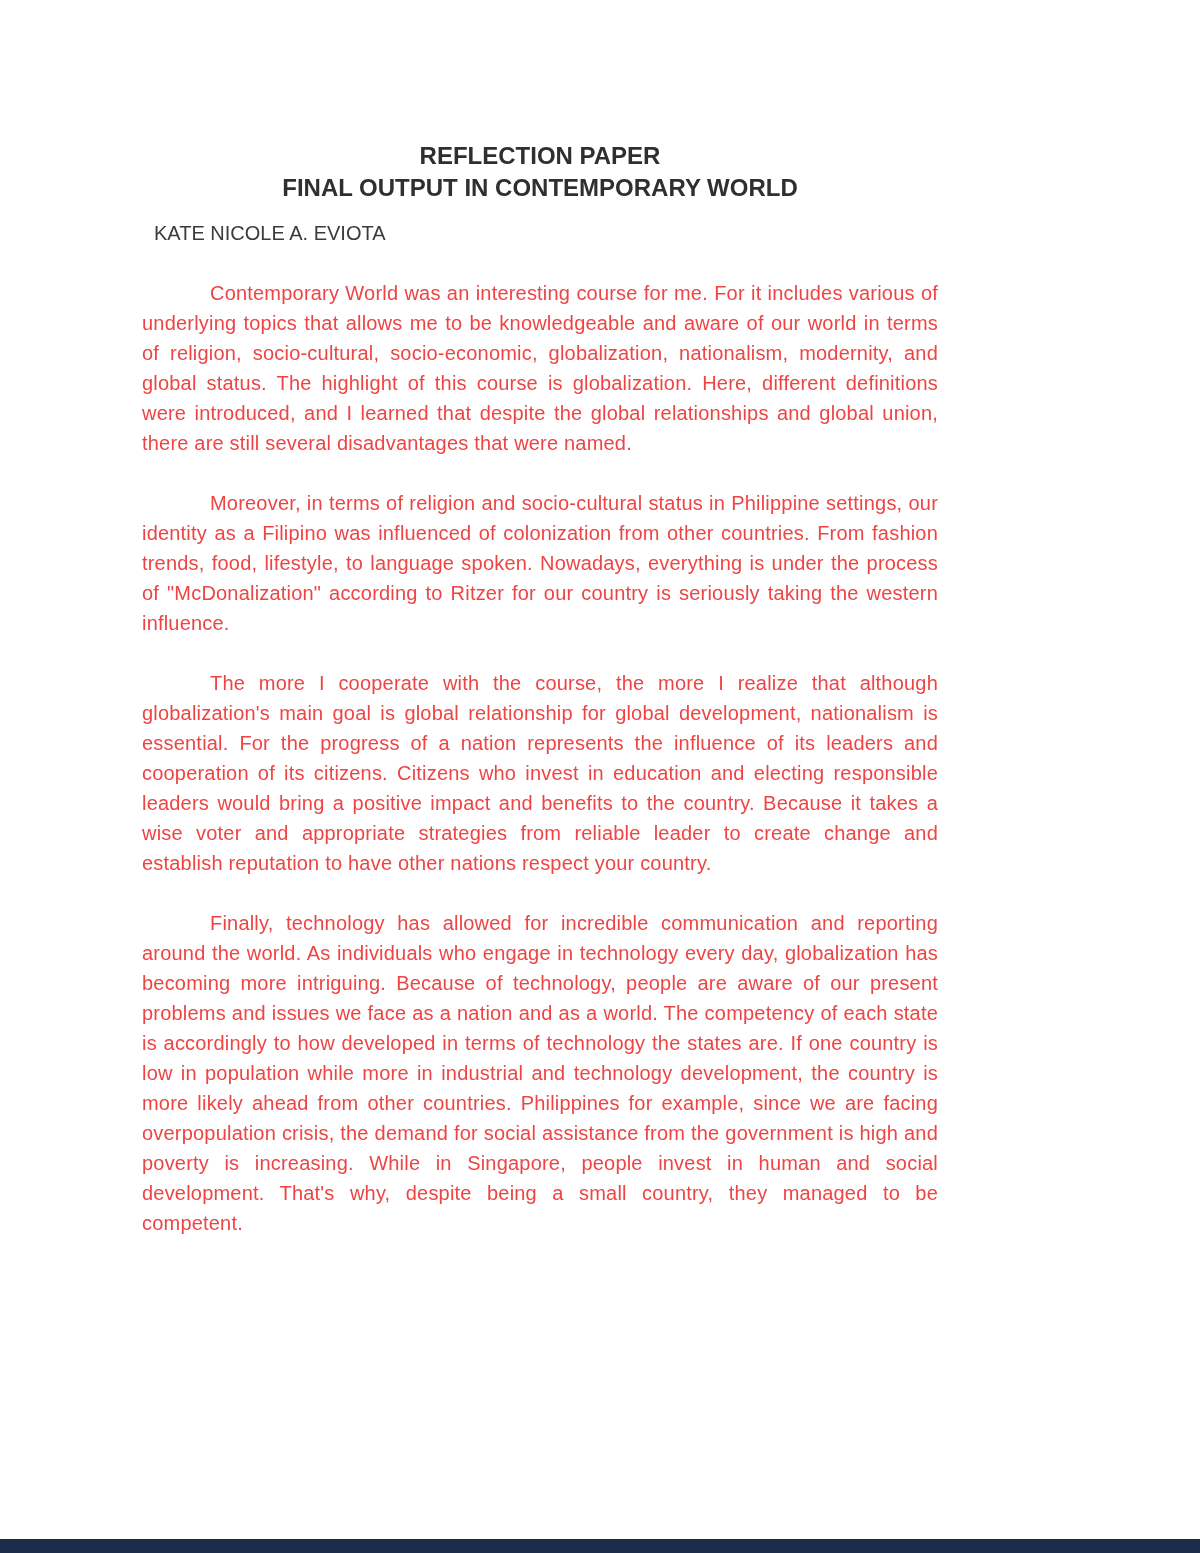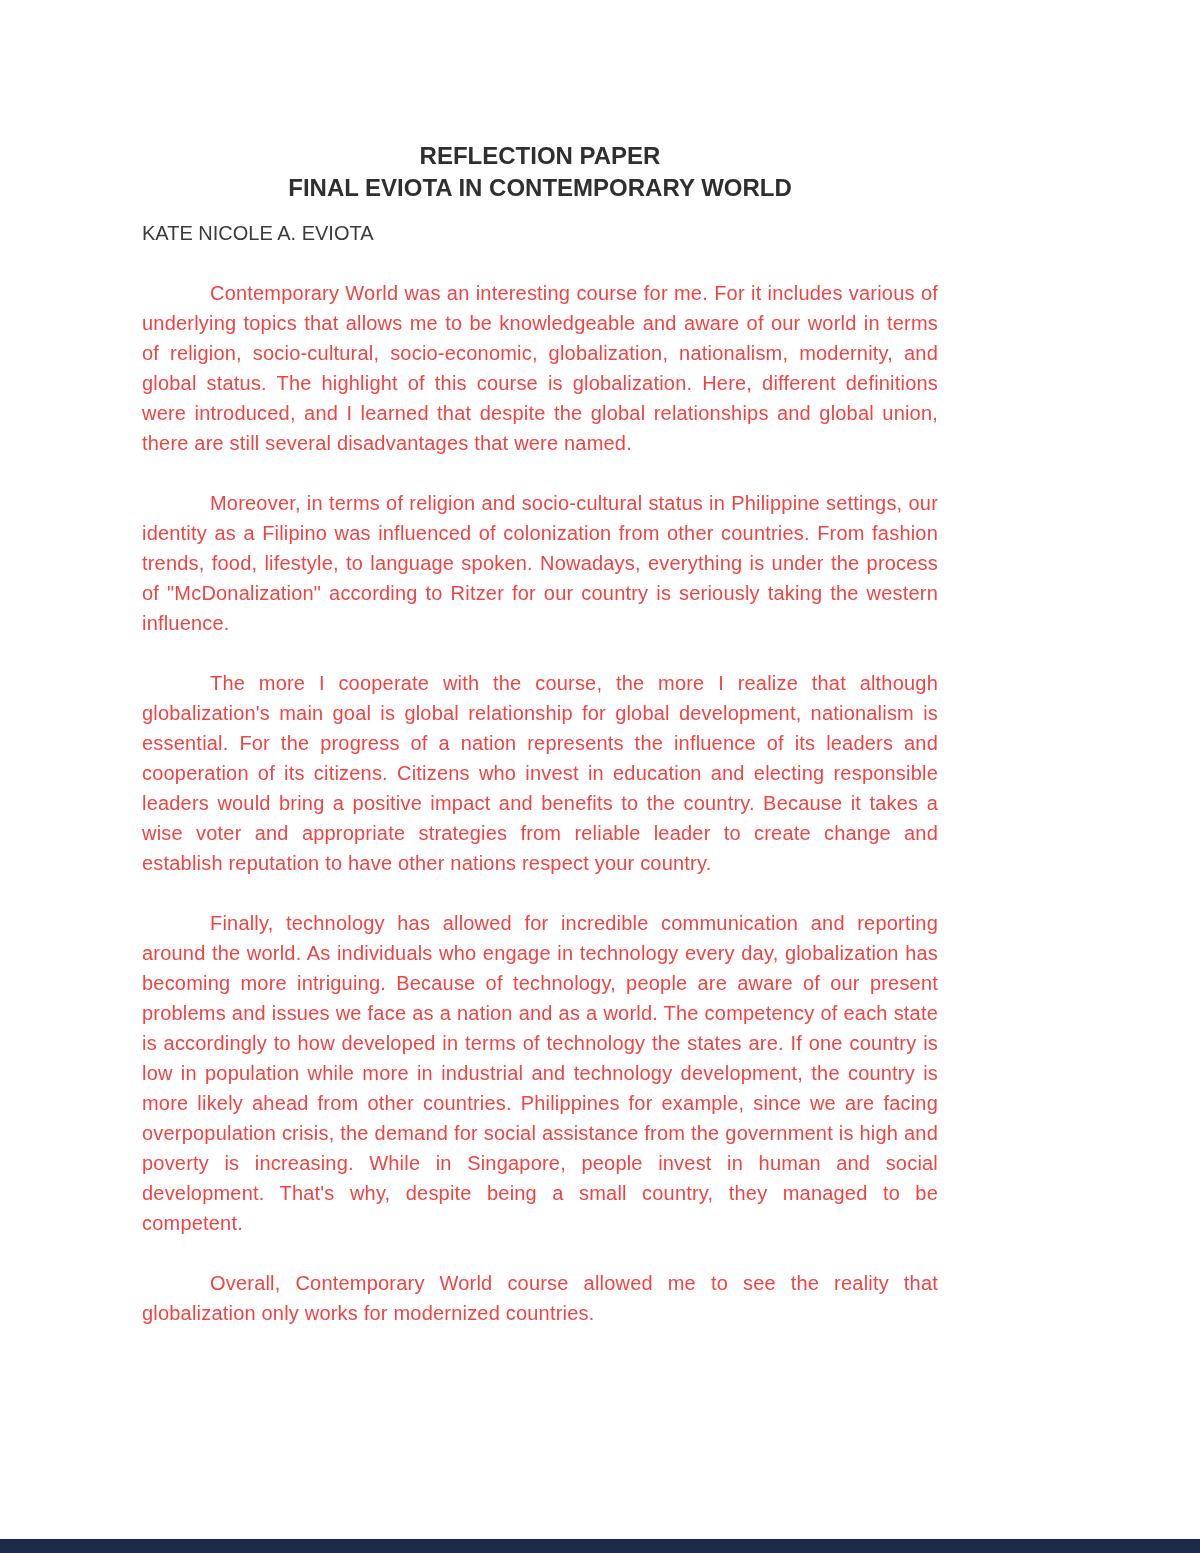--- a/index.html
+++ b/index.html
@@ -32,21 +32,21 @@
     color: #2f2f2f;
     margin: 0;
   }
   .author-block {
     margin-top: 14px;
     font-size: 20px;
     line-height: 30px;
     color: #3b3b3b;
   }
   .author-line {
-    margin: 0;
+    margin: 12px;
   }
   .body-text {
     margin-top: 30px;
   }
   .body-text p {
     margin: 0 0 30px 0;
     font-size: 20px;
     line-height: 30px;
     text-align: justify;
     text-indent: 68px;
@@ -61,29 +61,28 @@
     height: 14px;
   }
 </style>
 </head>
 <body>
 
 <div class="page">
 
   <h1 class="doc-title">REFLECTION PAPER</h1>
 
-  <h1 class="doc-title">FINAL EVIOTA IN CONTEMPORARY WORLD</h1>
+  <h1 class="doc-title">FINAL OUTPUT IN CONTEMPORARY WORLD</h1>
 
   <div class="author-block">
     <p class="author-line">KATE NICOLE A. EVIOTA</p>
   </div>
 
   <div class="body-text">
     <p>Contemporary World was an interesting course for me. For it includes various of underlying topics that allows me to be knowledgeable and aware of our world in terms of religion, socio-cultural, socio-economic, globalization, nationalism, modernity, and global status. The highlight of this course is globalization. Here, different definitions were introduced, and I learned that despite the global relationships and global union, there are still several disadvantages that were named.</p>
     <p>Moreover, in terms of religion and socio-cultural status in Philippine settings, our identity as a Filipino was influenced of colonization from other countries. From fashion trends, food, lifestyle, to language spoken. Nowadays, everything is under the process of "McDonalization" according to Ritzer for our country is seriously taking the western influence.</p>
     <p>The more I cooperate with the course, the more I realize that although globalization's main goal is global relationship for global development, nationalism is essential. For the progress of a nation represents the influence of its leaders and cooperation of its citizens. Citizens who invest in education and electing responsible leaders would bring a positive impact and benefits to the country. Because it takes a wise voter and appropriate strategies from reliable leader to create change and establish reputation to have other nations respect your country.</p>
     <p>Finally, technology has allowed for incredible communication and reporting around the world. As individuals who engage in technology every day, globalization has becoming more intriguing. Because of technology, people are aware of our present problems and issues we face as a nation and as a world. The competency of each state is accordingly to how developed in terms of technology the states are.  If one country is low in population while more in industrial and technology development, the country is more likely ahead from other countries. Philippines for example, since we are facing overpopulation crisis, the demand for social assistance from the government is high and poverty is increasing. While in Singapore, people invest in human and social development. That's why, despite being a small country, they managed to be competent.</p>
-    <p>Overall, Contemporary World course allowed me to see the reality that globalization only works for modernized countries.</p>
   </div>
 
 </div>
 
 <div class="footer-bar" style="background: rgb(28, 43, 74);"></div>
 
 </body></html>

